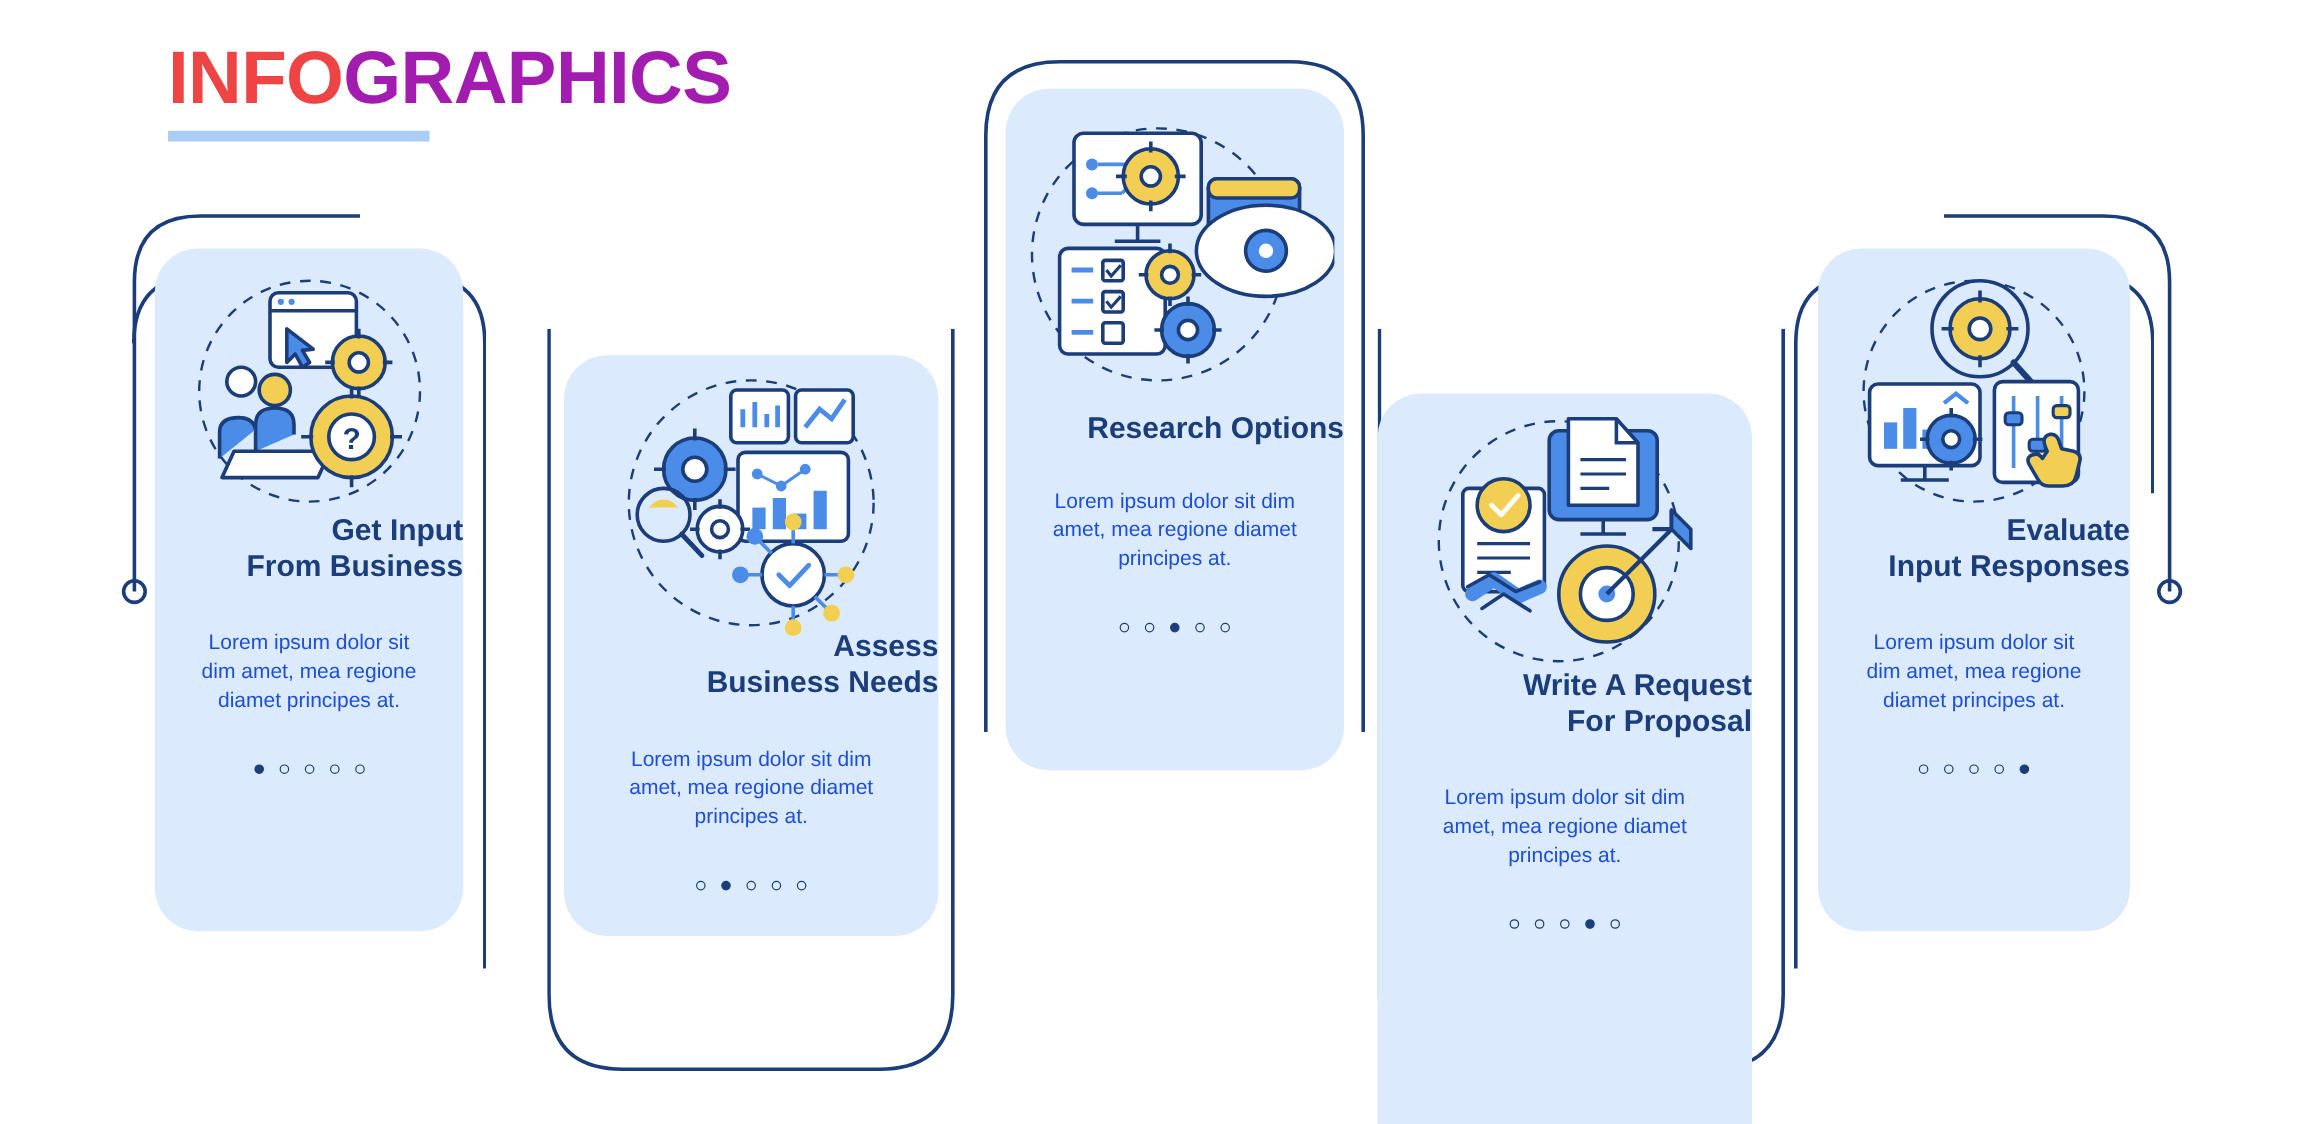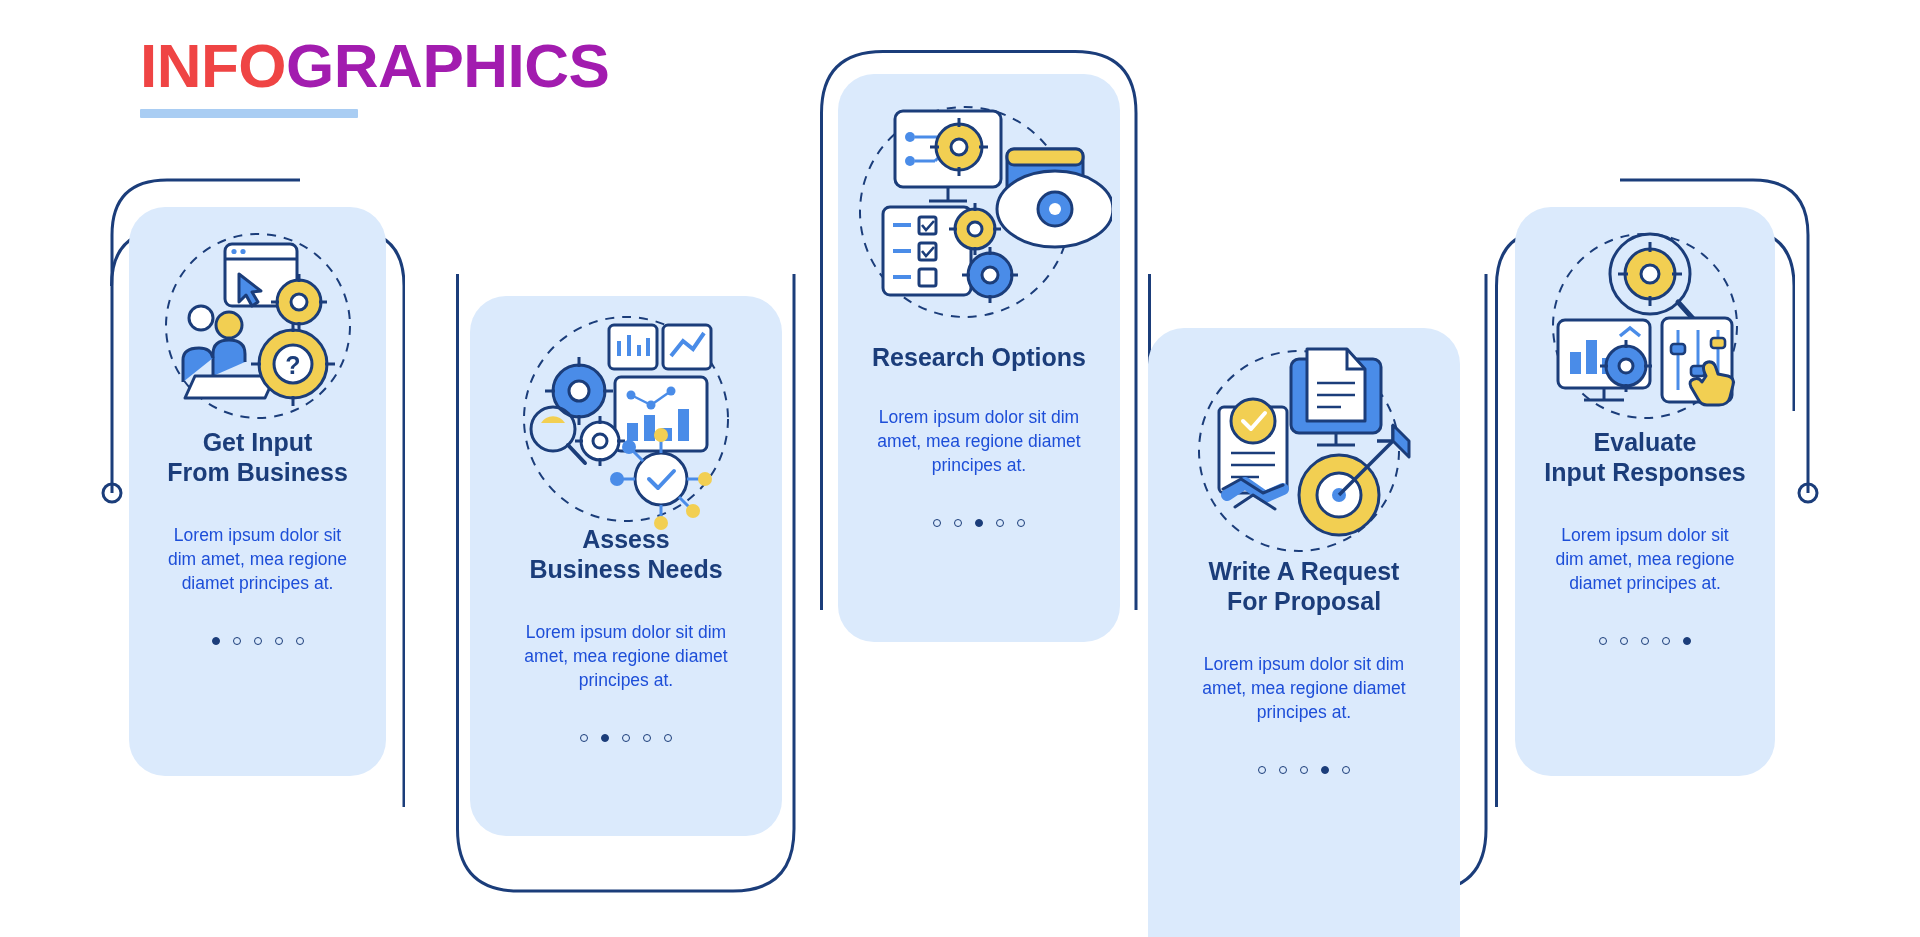--- a/index.html
+++ b/index.html
@@ -66,20 +66,21 @@
     right: 0;
     text-align: center;
   }
   .card-title {
     color: #1b3d7a;
     font-weight: bold;
     font-size: 25px;
     line-height: 1.2;
     white-space: pre-line;
     margin: 0;
+    text-align: right;
   }
   .card-desc {
     color: #1d4ed8;
     font-size: 17.5px;
     line-height: 1.38;
     margin: 0;
     padding: 0 34px;
   }
   .dots {
     display: flex;
@@ -176,21 +177,21 @@
         <span class="dot"></span>
       </div>
     </div>
   </div>
 </div>
 
 <div class="card" style="left:456px; top:274px; width:340px; height:620px;">
   <svg width="340" height="620" style="position:absolute;left:0;top:0;">
     <path d="M1.5 0 L1.5 555 Q1.5 617 63 617 L277 617 Q338 617 338 555 L338 0" fill="none" stroke="#1b3d7a" stroke-width="3"></path>
   </svg>
-  <div class="card-inner" style="left:14px; top:22px; width:312px; height:540px;">
+  <div class="card-inner" style="left:14px; top:22px; width:312px; height:484px;">
     <div class="icon-wrap" style="top:12px; height:230px;">
       <svg width="250" height="225" viewBox="0 0 250 225">
         <circle cx="125" cy="108" r="102" fill="none" stroke="#1b3d7a" stroke-width="2" stroke-dasharray="9 8"></circle>
         <rect x="108" y="14" width="48" height="44" rx="5" fill="#ffffff" stroke="#1b3d7a" stroke-width="3"></rect>
         <g stroke="#4a8ce8" stroke-width="4">
             <line x1="118" y1="45" x2="118" y2="30"></line>
             <line x1="128" y1="45" x2="128" y2="24"></line>
             <line x1="138" y1="45" x2="138" y2="34"></line>
             <line x1="147" y1="45" x2="147" y2="27"></line>
           </g>

